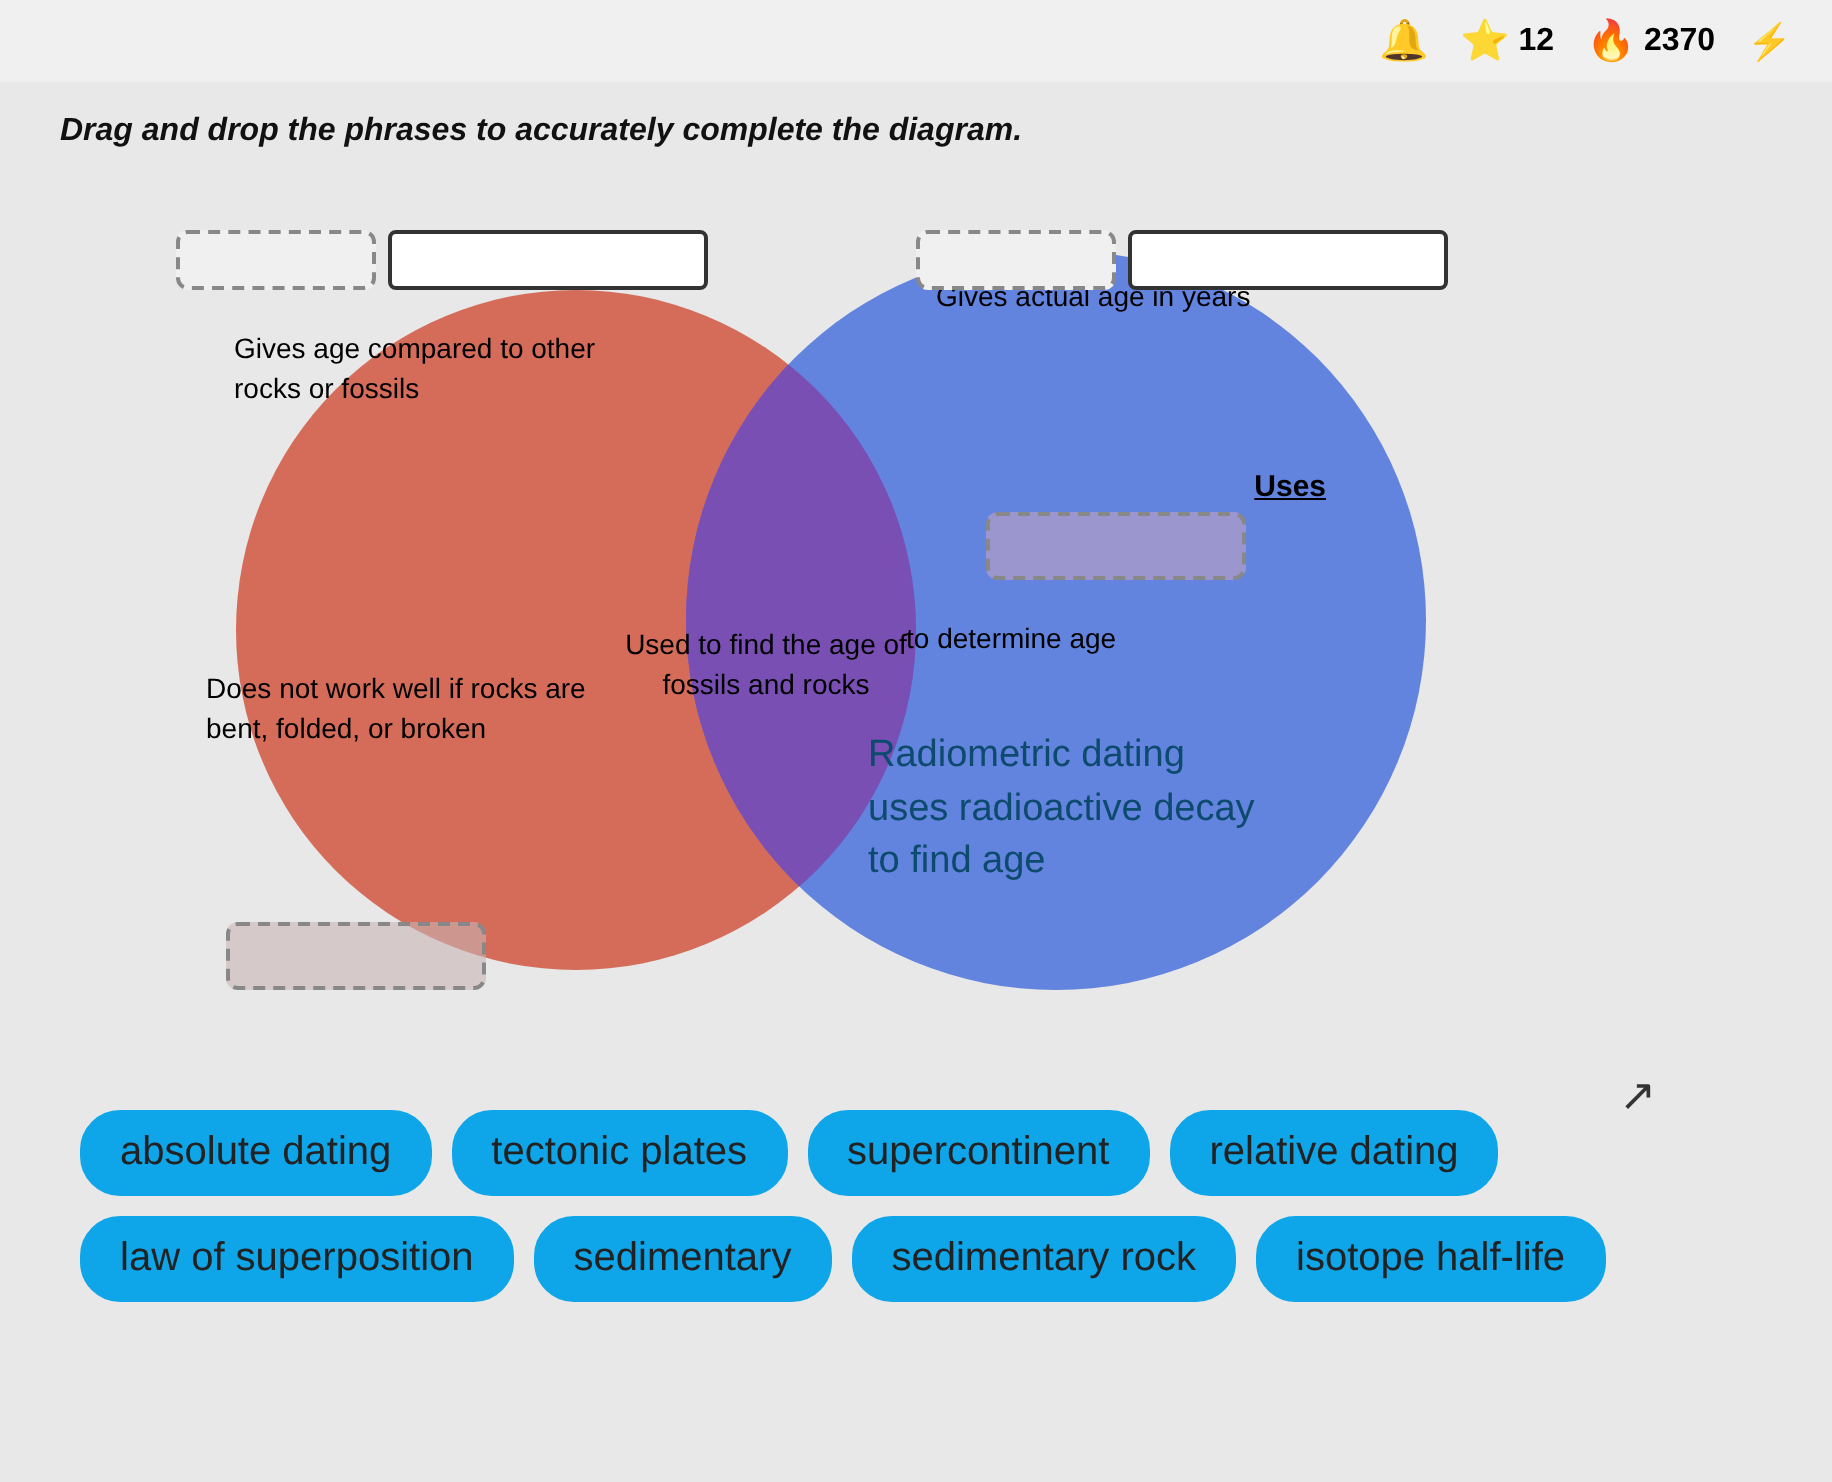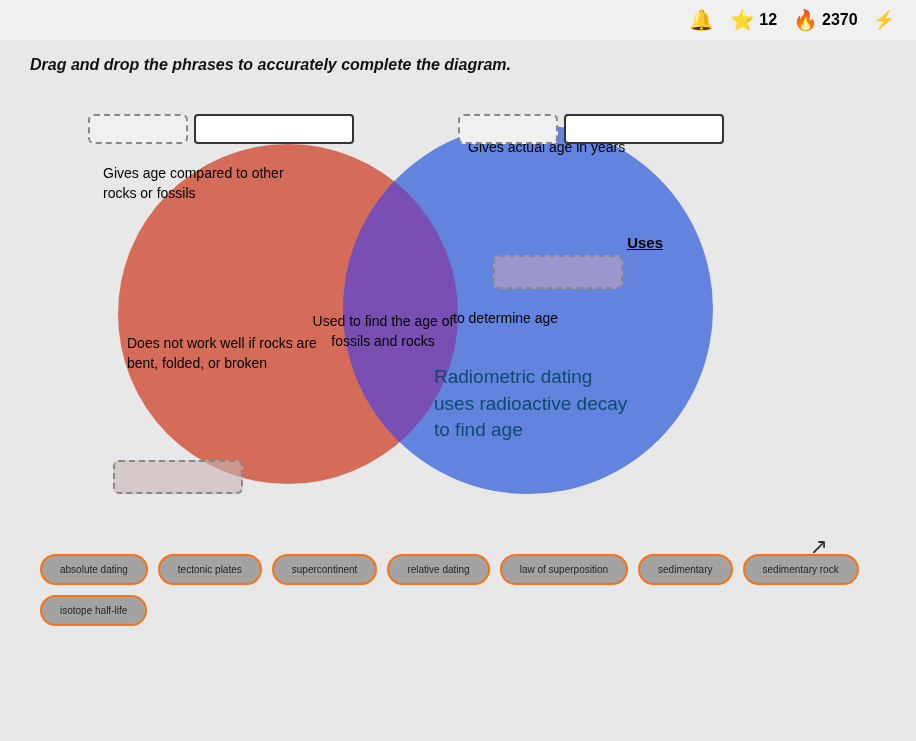--- a/index.html
+++ b/index.html
@@ -42,37 +42,36 @@
       font-weight: bold;
       font-size: 16px;
       margin-bottom: 20px;
       color: #111;
     }
 
     
     .left-text {
       position: absolute;
       top: 50px;
-      left: 65px;
+      left: 79px;
       width: 200px;
       z-index: 5;
       color: black;
       font-size: 14px;
       line-height: 1.4;
     }
     .left-text-bottom {
       position: absolute;
       top: 220px;
       left: 65px;
       width: 195px;
       z-index: 5;
       color: black;
       font-size: 14px;
       line-height: 1.4;
-      margin-left: 24px;
     }
     .overlap-text {
       position: absolute;
       top: 198px;
       left: 260px;
       width: 170px;
       z-index: 6;
       color: black;
       font-size: 14px;
       text-align: center;
@@ -182,25 +181,25 @@
 
     
     .phrases-row {
       display: flex;
       flex-wrap: wrap;
       gap: 10px;
       margin-top: 20px;
       padding: 0 10px;
     }
     .phrase-chip {
-      border: 2px solid #f97316;
+      border: 2px solid #0ea5e9;
       border-radius: 20px;
-      background: #a3a3a3;
+      background: #0ea5e9;
       padding: 8px 18px;
-      font-size: 10px;
+      font-size: 20px;
       cursor: grab;
       display: inline-block;
       color: #222;
       white-space: nowrap;
     }
 
     .cursor-arrow {
       position: absolute;
       right: 50px;
       top: 420px;

